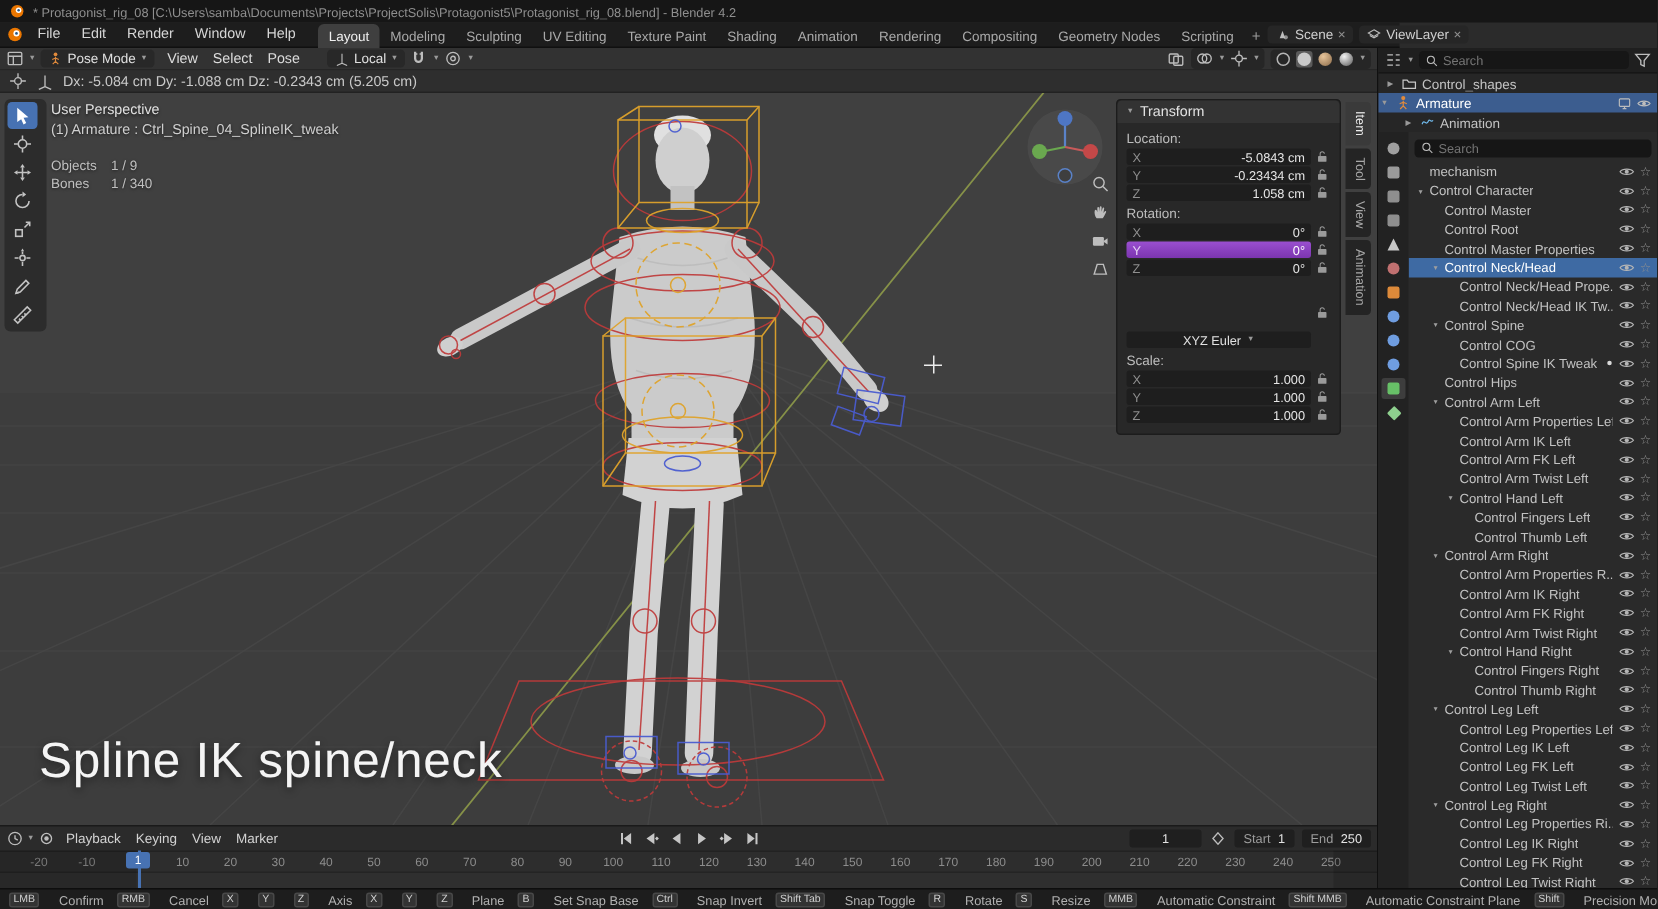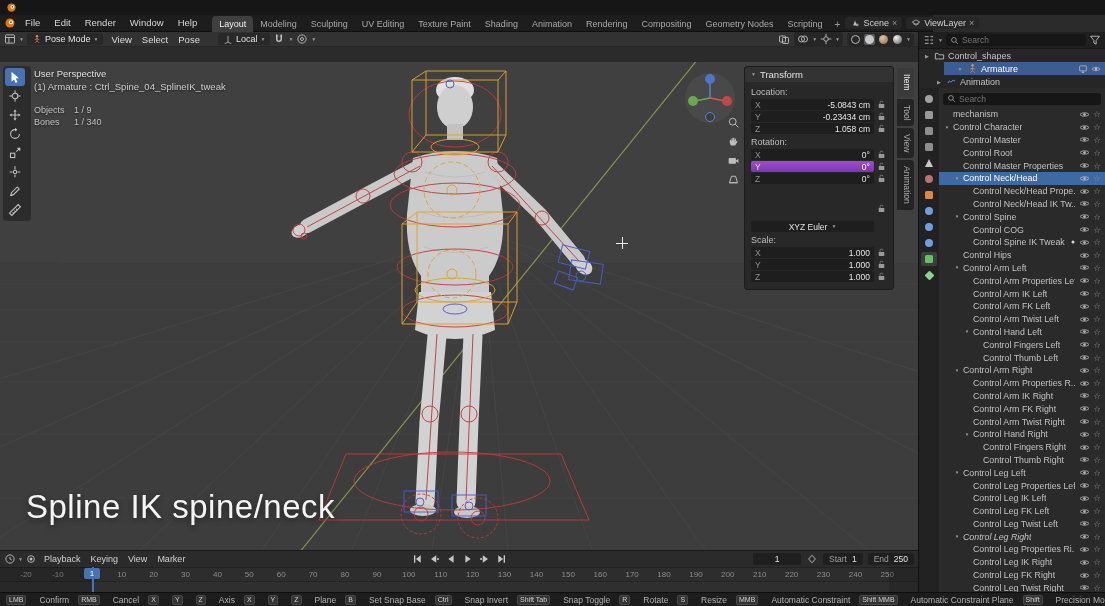--- a/index.html
+++ b/index.html
@@ -133,20 +133,21 @@
 <div id="app">
 
   <div id="titlebar">
     <span class="ic">
         <svg width="11" height="11" viewBox="0 0 16 16" fill="none" stroke-width="1.2" style="display:block">
           <circle cx="8" cy="8" r="6" fill="#ea7600"></circle>
           <circle cx="9.3" cy="7" r="2.7" fill="#ffffff"></circle>
           <circle cx="9.3" cy="7" r="1.2" fill="#265787"></circle>
         </svg>
       </span>
+    <span class="title-text">* Protagonist_rig_08 [C:\Users\samba\Documents\Projects\ProjectSolis\Protagonist5\Protagonist_rig_08.blend] - Blender 4.2</span>
   </div>
 
   <div id="topbar">
     <span class="ic" style="margin-left:4px">
         <svg width="12" height="12" viewBox="0 0 16 16" fill="none" stroke-width="1.2" style="display:block">
           <circle cx="8" cy="8" r="6" fill="#ea7600"></circle>
           <circle cx="9.3" cy="7" r="2.7" fill="#ffffff"></circle>
           <circle cx="9.3" cy="7" r="1.2" fill="#265787"></circle>
         </svg>
       </span>
@@ -275,20 +276,34 @@
             <span class="sphere mat"></span>
           </span>
         <span class="opt">
             <span class="sphere rend"></span>
           </span>
         <span class="chev">▼</span>
       </div>
     </div>
   </div>
 
+  <div id="tool-header">
+    <span class="ic">
+        <svg width="12" height="12" viewBox="0 0 16 16" fill="none" stroke-width="1.2" style="display:block">
+          <circle cx="8" cy="8" r="3" stroke="currentColor"></circle>
+          <path d="M8 1 V5 M8 11 V15 M1 8 H5 M11 8 H15" stroke="currentColor"></path>
+        </svg>
+      </span>
+    <span class="ic">
+        <svg width="12" height="12" viewBox="0 0 16 16" fill="none" stroke-width="1.2" style="display:block">
+          <path d="M8 13 V3 M8 13 L2.5 15.5 M8 13 L13.5 15.5" stroke="currentColor"></path>
+        </svg>
+      </span>
+    <span class="stats">Dx: -5.084 cm   Dy: -1.088 cm   Dz: -0.2343 cm (5.205 cm)</span>
+  </div>
 
   <div id="viewport">
     <svg id="scene" width="918" height="488" viewBox="0 0 918 488">
       <rect width="918" height="488" fill="#3d3d3d"></rect>
       <rect width="918" height="200" fill="#ffffff" opacity="0.02"></rect>
       <g stroke="#4e4e4e" fill="none" opacity="0.5">
         <path d="M480,170 L-560,488 M480,170 L-230,488 M480,170 L-20,488 M480,170 L140,488 M480,170 L262,488 M480,170 L352,488 M480,170 L432,488 M480,170 L508,488 M480,170 L592,488 M480,170 L705,488 M480,170 L868,488 M480,170 L1110,488 M480,170 L1480,488"></path>
         <path d="M60,200 H918 M0,222 H918 M0,248 H918 M0,280 H918 M0,320 H918 M0,372 H918 M0,436 H918" opacity="0.65"></path>
       </g>
       <path d="M702,-8 L295,496" stroke="#93a04a" stroke-width="1.2" fill="none" opacity="0.85"></path>
@@ -741,21 +756,21 @@
       <div id="outliner-rows">
           <div class="ol-row" style="padding-left: 4px;">
             <span class="ol-caret">▶</span>
             <span class="ol-icon collection-icon">
               <svg width="11" height="11" viewBox="0 0 16 16" fill="none" stroke-width="1.2" style="display:block">
                 <path d="M2 5 h4 l1.5 2 H14 V13 H2 Z" stroke="currentColor"></path>
               </svg>
             </span>
             <span class="ol-label">Control_shapes</span>
           </div>
-          <div class="ol-row selected" style="padding-left: 12px; margin-left: 25px;">
+          <div class="ol-row selected" style="padding-left: 0;">
             <span class="ol-caret">▼</span>
             <span class="ol-icon armature-icon">
               <svg width="11" height="11" viewBox="0 0 16 16" fill="none" stroke-width="1.2" style="display:block">
                 <circle cx="8" cy="3.5" r="2" fill="currentColor"></circle>
                 <path d="M8 6 V11 M8 11 L5 14 M8 11 L11 14 M8 7.5 L4.5 9 M8 7.5 L11.5 9" stroke="currentColor"></path>
               </svg>
             </span>
             <span class="ol-label">Armature</span>
             <span class="ol-vis">
               <span class="ic">
@@ -1229,21 +1244,21 @@
               <span class="bc-label">Control Leg Twist Left</span>
               <span class="bc-flex"></span>
               <span class="bc-eye">
                 <svg width="11" height="11" viewBox="0 0 16 16" fill="none" stroke-width="1.2" style="display:block">
                   <path d="M1.5 8C4 4.6 12 4.6 14.5 8C12 11.4 4 11.4 1.5 8Z" stroke="currentColor"></path>
                   <circle cx="8" cy="8" r="2" fill="currentColor"></circle>
                 </svg>
               </span>
               <span class="bc-star">☆</span>
             </div>
-            <div class="bc-row" style="padding-left: 14px; font-style: italic;">
+            <div class="bc-row" style="padding-left: 14px;">
               <span class="bc-caret">▼</span>
               <span class="bc-label">Control Leg Right</span>
               <span class="bc-flex"></span>
               <span class="bc-eye">
                 <svg width="11" height="11" viewBox="0 0 16 16" fill="none" stroke-width="1.2" style="display:block">
                   <path d="M1.5 8C4 4.6 12 4.6 14.5 8C12 11.4 4 11.4 1.5 8Z" stroke="currentColor"></path>
                   <circle cx="8" cy="8" r="2" fill="currentColor"></circle>
                 </svg>
               </span>
               <span class="bc-star">☆</span>

